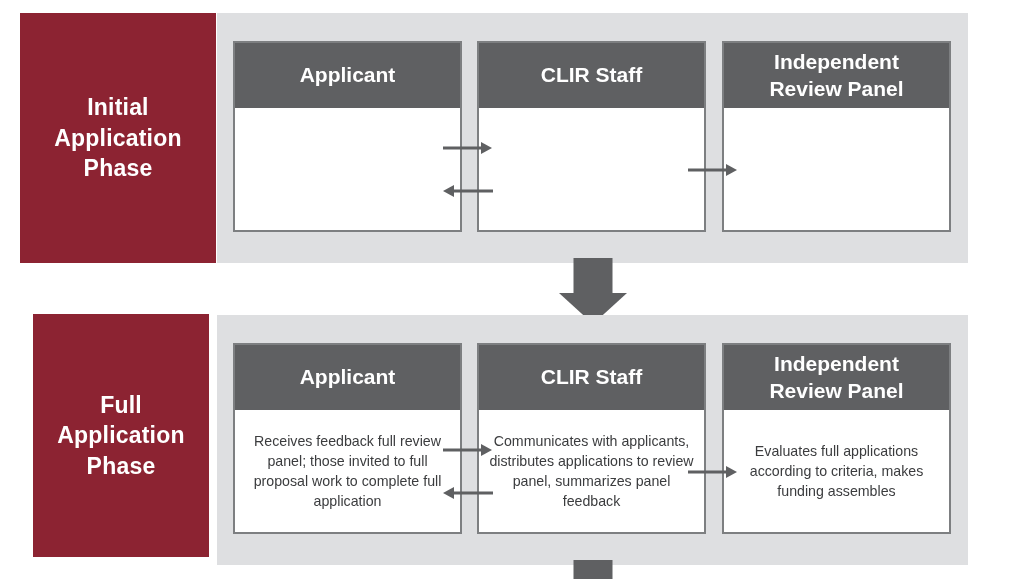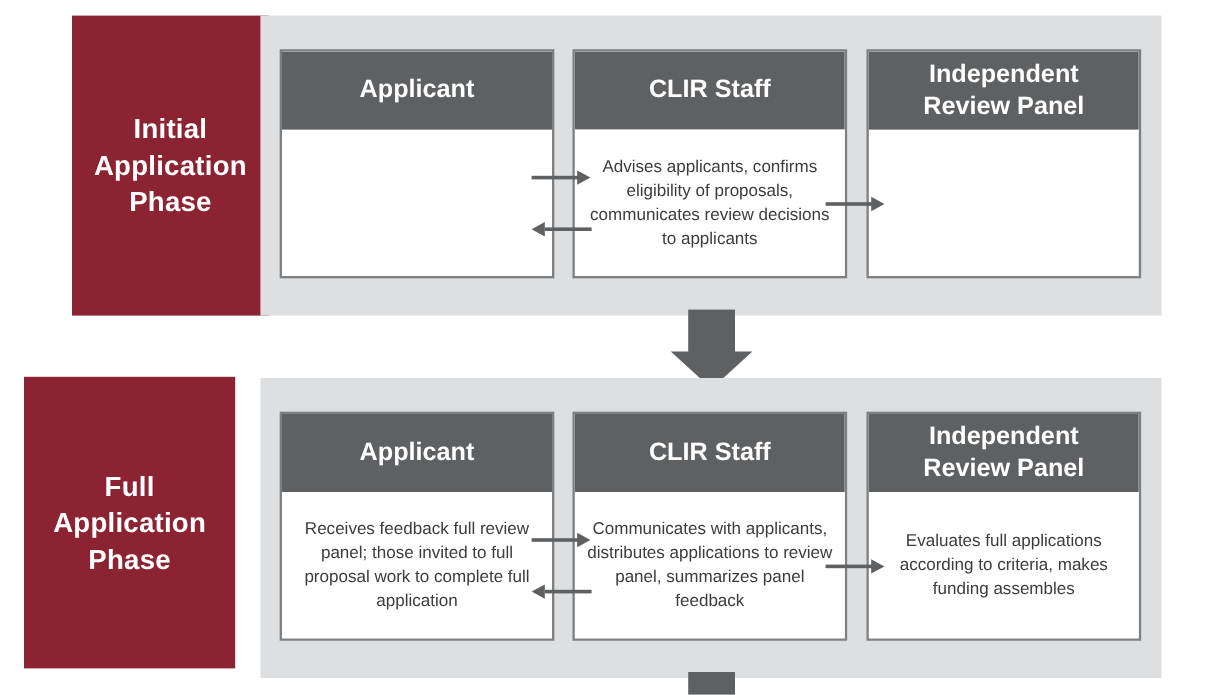--- a/index.html
+++ b/index.html
@@ -112,39 +112,38 @@
     border-right:34px solid transparent;
     border-top:31px solid #5F6062;
   }
   .v-arrow.partial .v-shaft{border-radius:0;}
 </style>
 </head>
 <body>
 
 <div id="stage">
 
-  <div class="phase-label" style="left:20px;top:13px;width:164px;height:250px;margin-left:40px;--maroon:#8C2332;">
+  <div class="phase-label" style="left:20px;top:13px;width:196px;height:250px;--maroon:#8C2332;">
     <span class="pl-text">Initial
 Application
 Phase</span>
   </div>
 
   <div class="phase-panel" style="left:217px;top:13px;width:751px;height:250px;"></div>
 
   <div class="role-box" style="left:233px;top:41px;width:229px;height:191px;">
     <div class="role-head" style="height:65px;">
       <span class="rh-text">Applicant</span>
     </div>
   </div>
 
   <div class="role-box" style="left:477px;top:41px;width:229px;height:191px;">
     <div class="role-head" style="height:65px;">
       <span class="rh-text">CLIR Staff</span>
     </div>
-    <div class="role-body">Advises applicants, confirms eligibility of proposals, communicates review decisions to applicants</div>
   </div>
 
   <div class="role-box" style="left:722px;top:41px;width:229px;height:191px;">
     <div class="role-head" style="height:65px;">
       <span class="rh-text">Independent
 Review Panel</span>
     </div>
   </div>
 
   <div class="h-arrow" style="left:443px;top:141px;width:50px;">
@@ -158,21 +157,21 @@
   <div class="h-arrow" style="left:688px;top:163px;width:50px;">
     <div class="shaft" style="left:0;width:39px;"></div>
     <div class="headR" style="left:38px;"></div>
   </div>
 
   <div class="v-arrow" style="left:557px;top:258px;width:72px;height:66px;">
     <div class="v-shaft" style="top:0;width:39px;height:38px;"></div>
     <div class="v-head" style="top:35px;"></div>
   </div>
 
-  <div class="phase-label" style="left:20px;top:314px;width:176px;height:243px;--maroon:#8C2332;">
+  <div class="phase-label" style="left:33px;top:314px;width:176px;height:243px;--maroon:#8C2332;">
     <span class="pl-text">Full
 Application
 Phase</span>
   </div>
 
   <div class="phase-panel" style="left:217px;top:315px;width:751px;height:250px;"></div>
 
   <div class="role-box" style="left:233px;top:343px;width:229px;height:191px;">
     <div class="role-head" style="height:65px;">
       <span class="rh-text">Applicant</span>

